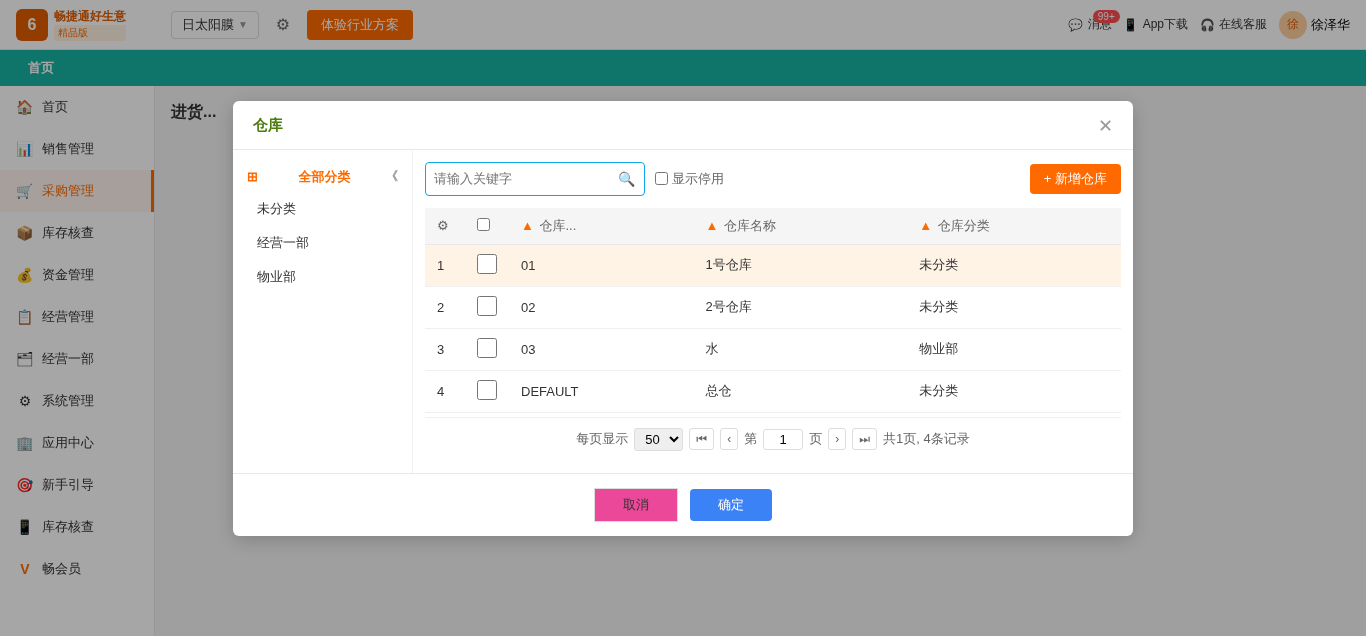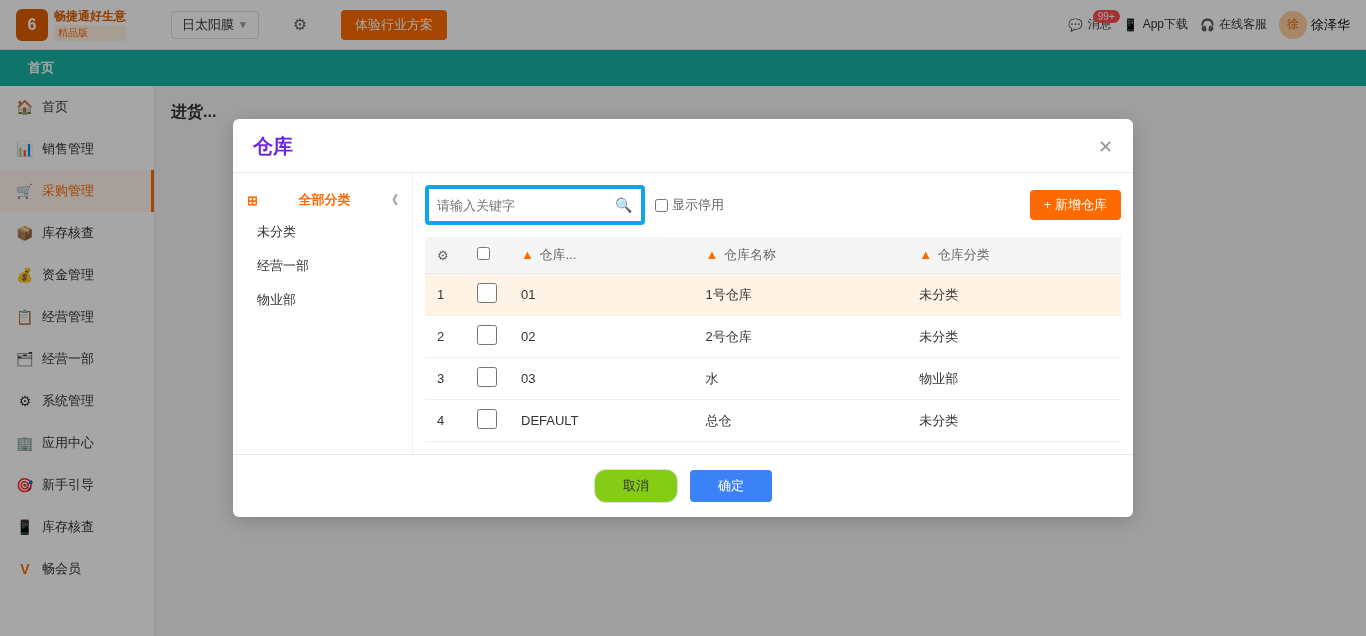--- a/index.html
+++ b/index.html
@@ -22,21 +22,21 @@
       width: 155px;
     }
     .logo-icon {
       width: 32px; height: 32px;
       background: #e05c00;
       border-radius: 6px;
       display: flex; align-items: center; justify-content: center;
       color: #fff; font-weight: bold; font-size: 16px; margin-right: 6px;
     }
     .logo-badge { font-size: 10px; color: #ff6a00; background: #fff3e0; padding: 1px 4px; border-radius: 2px; }
-    .header-center { flex: 1; display: flex; align-items: center; gap: 25px; }
+    .header-center { flex: 1; display: flex; align-items: center; gap: 8px; }
     .company-selector {
       display: flex; align-items: center; gap: 4px;
       border: 1px solid #ddd; border-radius: 4px; padding: 4px 10px;
       cursor: pointer; font-size: 13px; color: #333;
     }
     .company-selector .arrow { color: #999; font-size: 10px; }
     .settings-icon { width: 32px; height: 32px; display: flex; align-items: center; justify-content: center; cursor: pointer; color: #666; font-size: 16px; }
     .trial-btn { background: #ff6a00; color: #fff; border: none; border-radius: 4px; padding: 6px 14px; cursor: pointer; font-size: 13px; }
     .header-right { display: flex; align-items: center; gap: 12px; }
     .msg-area { position: relative; cursor: pointer; display: flex; align-items: center; gap: 4px; color: #333; font-size: 12px; }
@@ -93,21 +93,21 @@
       max-height: 560px;
       display: flex;
       flex-direction: column;
       box-shadow: 0 4px 20px rgba(0,0,0,0.2);
     }
     .modal-header {
       display: flex; align-items: center; justify-content: space-between;
       padding: 14px 20px 12px;
       border-bottom: 1px solid #e8e8e8;
     }
-    .modal-title { font-size: 20px; font-weight: bold; color: #6d28d9; }
+    .modal-title { font-size: 15px; font-weight: bold; color: #4d7c0f; }
     .modal-close { cursor: pointer; color: #999; font-size: 18px; }
     .modal-body { display: flex; flex: 1; overflow: hidden; }
 
     
     .category-panel {
       width: 180px;
       border-right: 1px solid #f0f0f0;
       padding: 12px 0;
       flex-shrink: 0;
     }
@@ -120,21 +120,21 @@
     .category-item {
       padding: 8px 14px 8px 24px;
       font-size: 13px; color: #333; cursor: pointer;
     }
 
     
     .content-panel { flex: 1; display: flex; flex-direction: column; overflow: hidden; padding: 12px; }
     .toolbar { display: flex; align-items: center; gap: 10px; margin-bottom: 12px; }
     .search-box {
       display: flex; align-items: center;
-      border: 4px solid #0ea5e9; border-radius: 4px; padding: 8px 8px;
+      border: 1px solid #0ea5e9; border-radius: 4px; padding: 8px 8px;
       width: 220px; background: #fff;
     }
     .search-box input { border: none; outline: none; font-size: 13px; flex: 1; }
     .search-box .search-icon { color: #bbb; font-size: 14px; }
     .show-disabled { display: flex; align-items: center; gap: 4px; font-size: 13px; color: #666; cursor: pointer; }
     .add-btn { margin-left: auto; background: #ff6a00; color: #fff; border: none; border-radius: 4px; padding: 6px 14px; cursor: pointer; font-size: 13px; }
 
     
     .table-wrap { flex: 1; overflow: auto; }
     table { width: 100%; border-collapse: collapse; font-size: 13px; }
@@ -161,21 +161,21 @@
     .page-btn { border: 1px solid #ddd; background: #fff; border-radius: 3px; padding: 3px 6px; cursor: pointer; font-size: 12px; color: #666; }
     .page-btn:disabled { opacity: 0.4; cursor: default; }
     .per-page-select { border: 1px solid #ddd; border-radius: 3px; padding: 2px 6px; font-size: 13px; cursor: pointer; }
 
     
     .modal-footer {
       display: flex; align-items: center; justify-content: center; gap: 12px;
       padding: 14px 20px;
       border-top: 1px solid #e8e8e8;
     }
-    .cancel-btn { border: 1px solid #ddd; background: #84cc16; border-radius: 12px; padding: 7px 28px; font-size: 13px; cursor: pointer; color: #333; }
+    .cancel-btn { border: 1px solid #ddd; background: #ec4899; border-radius: 0; padding: 7px 28px; font-size: 13px; cursor: pointer; color: #333; }
     .confirm-btn { background: #3b82f6; color: #fff; border: none; border-radius: 4px; padding: 7px 28px; font-size: 13px; cursor: pointer; }
 
     .checkbox-cell { width: 20px; height: 20px; cursor: pointer; }
   </style>
 </head>
 <body>
 
 <div class="top-header">
   <div class="logo-area">
     <div class="logo-icon">
@@ -358,20 +358,34 @@
                 <td>4</td>
                 <td><input type="checkbox" class="checkbox-cell" style=""></td>
                 <td>DEFAULT</td>
                 <td>总仓</td>
                 <td>未分类</td>
               </tr>
             </tbody>
           </table>
         </div>
 
+        <div class="pagination">
+          <span>每页显示</span>
+          <select class="per-page-select">
+            <option>50</option>
+          </select>
+          <button class="page-btn">⏮</button>
+          <button class="page-btn">‹</button>
+          <span>第</span>
+          <input type="text" value="1" style="">
+          <span>页</span>
+          <button class="page-btn">›</button>
+          <button class="page-btn">⏭</button>
+          <span>共1页, 4条记录</span>
+        </div>
       </div>
     </div>
 
     <div class="modal-footer">
       <button class="cancel-btn">取消</button>
       <button class="confirm-btn">确定</button>
     </div>
   </div>
 </div>
 

